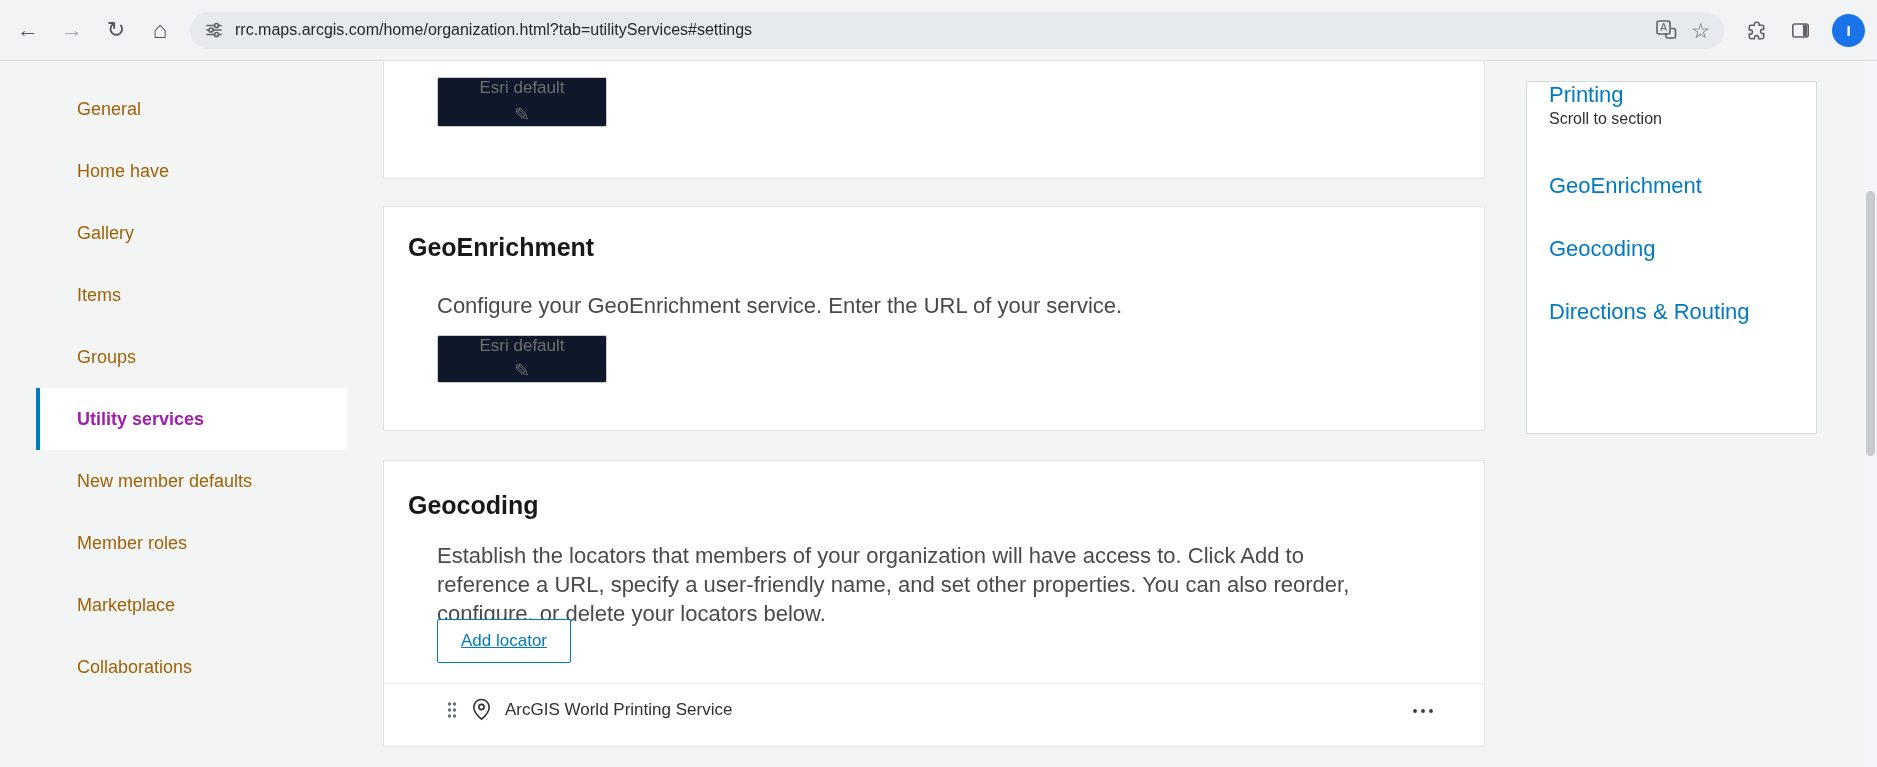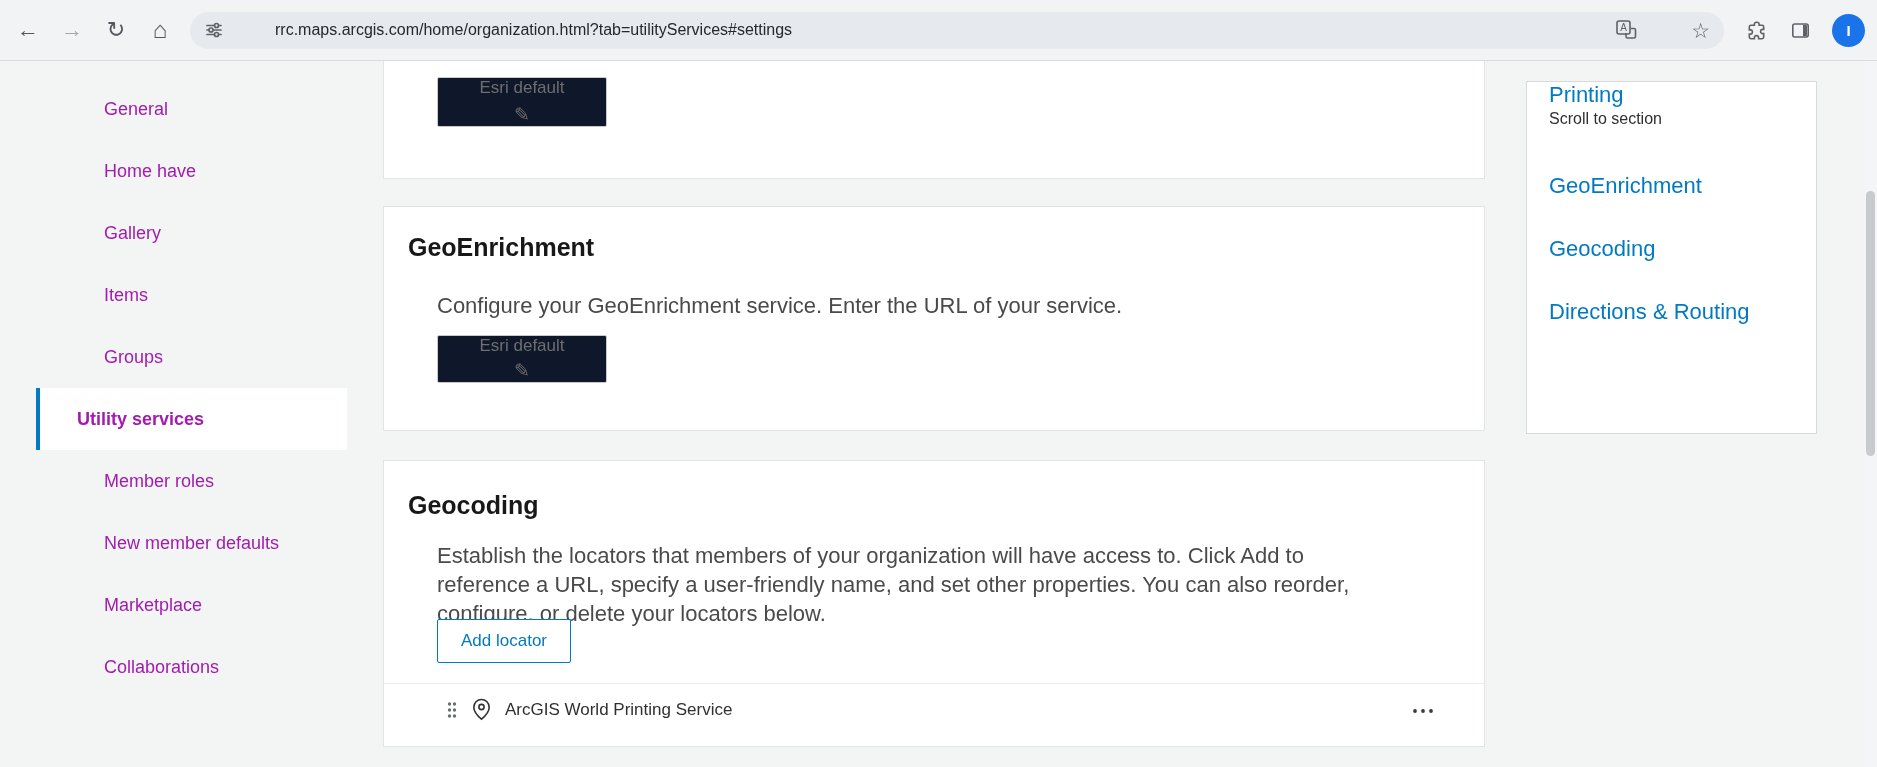--- a/index.html
+++ b/index.html
@@ -19,42 +19,42 @@
   .tb-btn {
     width: 42px; height: 42px; border-radius: 50%;
     display: flex; align-items: center; justify-content: center;
     font-size: 22px; color: #54585e; background: transparent; border: none;
     margin: 0 1px; cursor: pointer; flex: 0 0 auto;
   }
   .tb-btn.disabled { color: #a4a9af; }
   .omnibox {
     flex: 1 1 auto; min-width: 0; height: 37px; margin: 0 10px 0 8px;
     background: #e6e9ed; border-radius: 19px;
-    display: flex; align-items: center; padding: 0 14px; cursor: text; gap: 40px;
+    display: flex; align-items: center; padding: 0 14px; cursor: text;
   }
   .omnibox .url {
     flex: 1 1 auto; min-width: 0; margin-left: 11px;
     font-size: 16px; color: #24292e; white-space: nowrap; overflow: hidden;
   }
   .omni-icon { flex: 0 0 auto; display: flex; align-items: center; margin-left: 14px; cursor: pointer; }
   .star { font-size: 21px; color: #5f6368; line-height: 1; }
   .avatar {
     width: 33px; height: 33px; border-radius: 50%; margin-left: 10px; flex: 0 0 auto;
     color: #fff; font-size: 15px; font-weight: bold;
     display: flex; align-items: center; justify-content: center; cursor: pointer;
   }
 
   
   .page { position: absolute; top: 61px; left: 0; width: 1877px; height: 706px; }
 
   
   .nav { position: absolute; top: 17px; left: 0; width: 350px; }
   .nav-item {
     height: 62px; display: flex; align-items: center; padding-left: 77px;
-    font-size: 18px; color: #a21caf; cursor: pointer; margin-left: 27px;
+    font-size: 18px; color: #a16207; cursor: pointer;
   }
   .nav-item.selected {
     width: 311px; margin-left: 36px; padding-left: 37px;
     border-left: 4px solid #007ac2; background: #ffffff;
     color: #a21caf; font-weight: bold;
   }
 
   
   .card {
     position: absolute; left: 383px; width: 1102px;
@@ -84,21 +84,21 @@
     display: flex; align-items: center; justify-content: space-between;
     padding: 0 17px; font-size: 17px; color: #6e6e6e; cursor: pointer; flex-direction: column;
   }
   #card-printing .btn-gray { top: 16px; height: 50px; }
   #card-geoenrichment .btn-gray { top: 128px; }
   .pencil { font-size: 19px; color: #6e6e6e; }
 
   .btn-add {
     position: absolute; left: 53px; top: 158px; height: 44px; padding: 0 23px;
     background: #fff; border: 1px solid #007ac2; border-radius: 2px;
-    color: #007ac2; font-size: 17px; display: flex; align-items: center; cursor: pointer;
+    color: #007ac2; font-size: 17px; display: flex; align-items: center; cursor: pointer; text-decoration: underline;
   }
 
   .locator-row {
     position: absolute; left: 0; right: 0; top: 222px; height: 52px;
     border-top: 1px solid #ededed;
     display: flex; align-items: center;
   }
   .drag { margin-left: 62px; display: flex; cursor: grab; }
   .pin  { margin-left: 14px; display: flex; }
   .loc-name { margin-left: 14px; font-size: 17px; color: #303030; }
@@ -202,24 +202,24 @@
     <div class="nav-item">
         <span>Items</span>
       </div>
     <div class="nav-item">
         <span>Groups</span>
       </div>
     <div class="nav-item selected">
         <span>Utility services</span>
       </div>
     <div class="nav-item">
+        <span>New member defaults</span>
+      </div>
+    <div class="nav-item">
         <span>Member roles</span>
-      </div>
-    <div class="nav-item">
-        <span>New member defaults</span>
       </div>
     <div class="nav-item">
         <span>Marketplace</span>
       </div>
     <div class="nav-item">
         <span>Collaborations</span>
       </div>
   </nav>
 
   <section class="card" id="card-printing">

